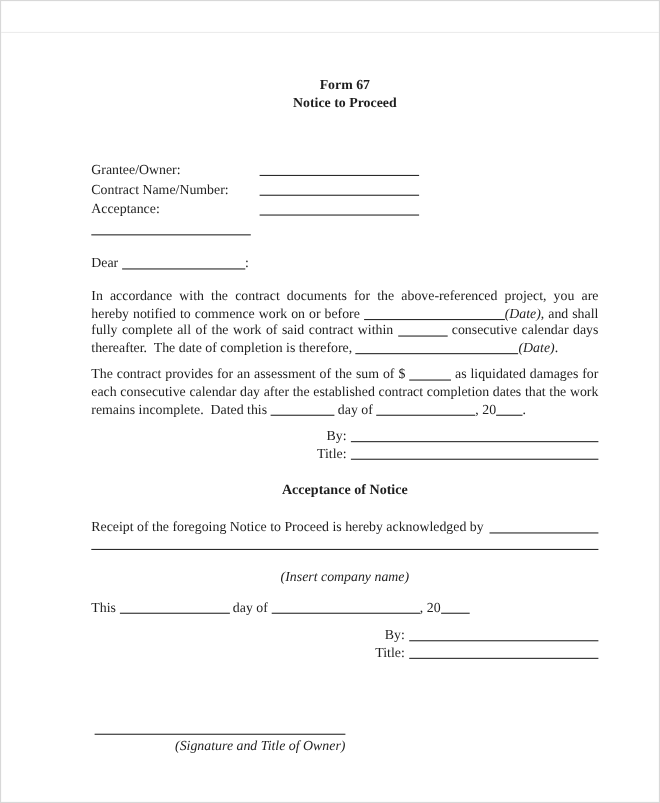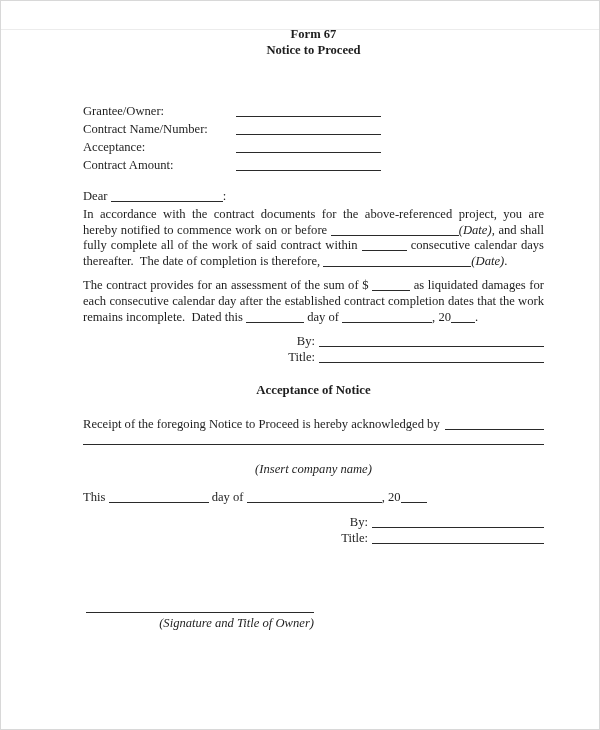--- a/index.html
+++ b/index.html
@@ -14,34 +14,34 @@
     width: 600px; height: 730px;
     background: #ffffff;
     border: 1px solid #d8d8d8;
     overflow: hidden;
   }
   .top-rule {
     position: absolute; top: 28px; left: 0; width: 100%;
     border-top: 1px solid #ececec;
   }
   .content {
-    padding: 25px 55px 0 82px;
+    padding: 68px 55px 0 82px;
     font-size: 12.6px;
     line-height: 15.6px;
   }
   .title { text-align: center; font-weight: 700; line-height: 16px; margin-bottom: 46px; }
   .frow { height: 18px; white-space: nowrap; }
   .flabel { display: inline-block; width: 153px; }
   .bl {
     display: inline-block;
     border-bottom: 1.3px solid #2a2a2a;
     height: 0; vertical-align: -2px;
   }
   .fields { margin-bottom: 13px; }
-  .dear { margin-bottom: 0; height: 18px; }
+  .dear { margin-bottom: 12px; height: 18px; }
   .para { text-align: justify; margin-bottom: 9px; }
   .it { font-style: italic; }
   .signoff { text-align: right; margin-top: 7px; }
   .srow { height: 15.6px; }
   .srow .bl { margin-left: 4px; }
   .accept-head { font-size: 12.8px; text-align: center; font-weight: 700; margin: 18px 0 18px; }
   .receipt { display: flex; align-items: flex-end; margin-bottom: 5px; }
   .receipt-text { white-space: nowrap; }
   .fill { flex: 1; border-bottom: 1.3px solid #2a2a2a; margin: 0 0 3px 5px; min-width: 40px; }
   .company-line { border-bottom: 1.3px solid #2a2a2a; height: 7px; }
@@ -60,21 +60,21 @@
 
     <div class="title">
       <div>Form 67</div>
       <div>Notice to Proceed</div>
     </div>
 
     <div class="fields">
       <div class="frow"><span class="flabel">Grantee/Owner:</span><span class="bl" style="width:145px"></span></div>
       <div class="frow"><span class="flabel">Contract Name/Number:</span><span class="bl" style="width:145px"></span></div>
       <div class="frow"><span class="flabel">Acceptance:</span><span class="bl" style="width:145px"></span></div>
-      <div class="frow"><span class="flabel">Contract Amount:</span><span class="bl" style="width:145px"></span></div>
+      <div class="frow"><span class="bl" style="width:145px"></span></div>
     </div>
 
     <div class="dear"><span>Dear </span><span class="bl" style="width:112px"></span><span>:</span></div>
 
     <p class="para"><span>In accordance with the contract documents for the above-referenced project, you are hereby notified to commence work on or before </span><span class="bl" style="width:128px"></span><span class="it">(Date)</span><span>, and shall fully complete all of the work of said contract within </span><span class="bl" style="width:45px"></span><span> consecutive calendar days thereafter.&nbsp; The date of completion is therefore, </span><span class="bl" style="width:148px"></span><span class="it">(Date)</span><span>.</span></p>
 
     <p class="para"><span>The contract provides for an assessment of the sum of $ </span><span class="bl" style="width:38px"></span><span> as liquidated damages for each consecutive calendar day after the established contract completion dates that the work remains incomplete.&nbsp; Dated this </span><span class="bl" style="width:58px"></span><span> day of </span><span class="bl" style="width:90px"></span><span>, 20</span><span class="bl" style="width:24px"></span><span>.</span></p>
 
     <div class="signoff">
       <div class="srow"><span>By:</span><span class="bl" style="width:225px"></span></div>

